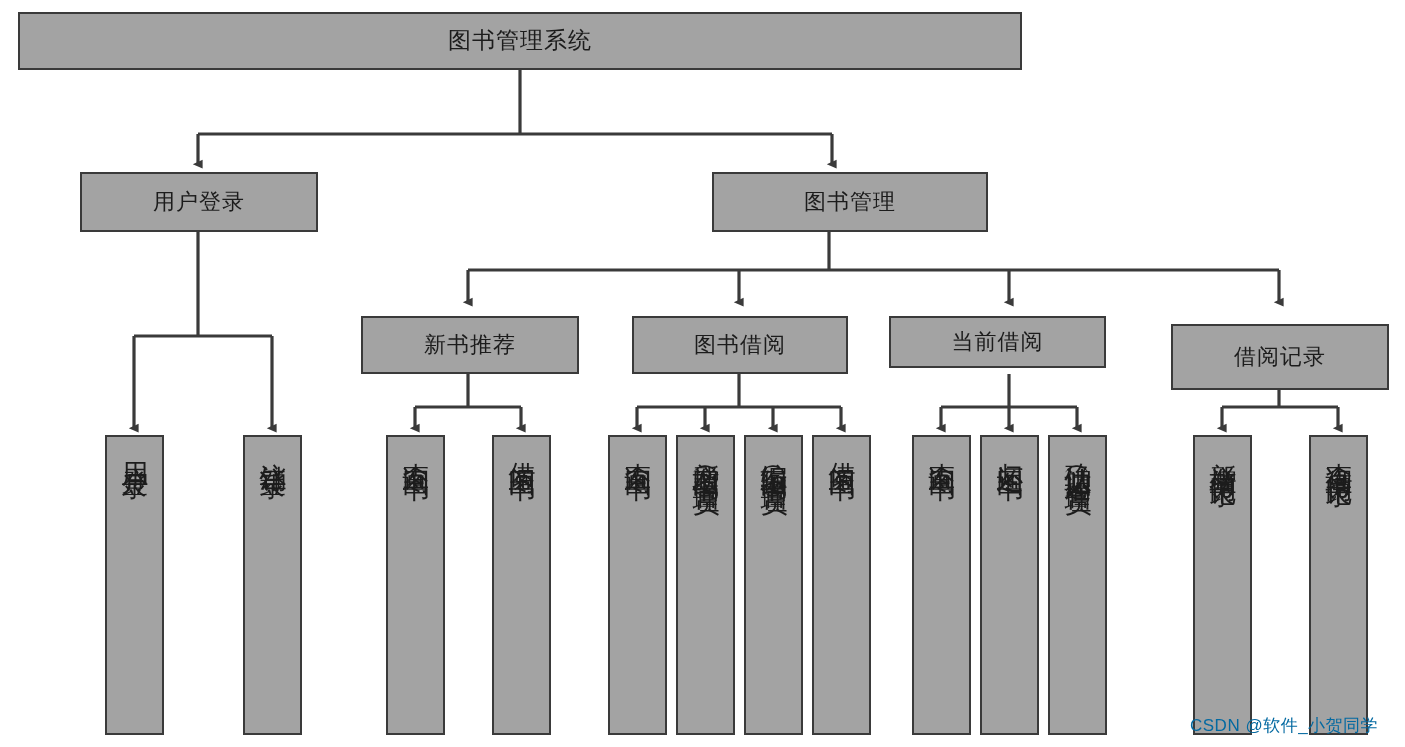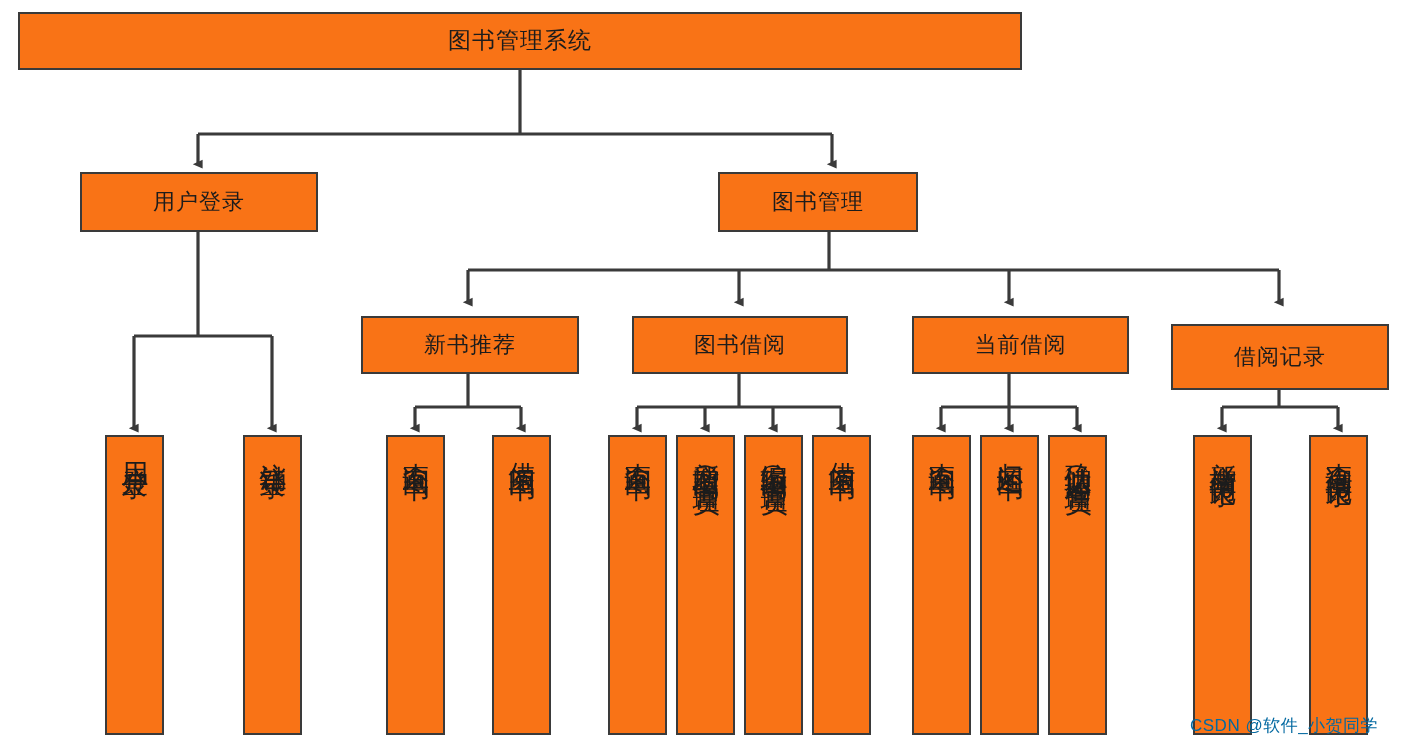--- a/index.html
+++ b/index.html
@@ -22,21 +22,21 @@
     position: absolute;
     left: 0;
     top: 0;
     width: 1405px;
     height: 747px;
     pointer-events: none;
   }
   .node {
     position: absolute;
     box-sizing: border-box;
-    background: #f97316;
+    background: #a3a3a3;
     border: 2px solid #3a3a3a;
     display: flex;
     align-items: center;
     justify-content: center;
     overflow: hidden;
   }
   .node .node-label {
     color: #1c1c1c;
     text-align: center;
     line-height: 1.18;
@@ -132,31 +132,31 @@
     </g>
   </svg>
 
   <div class="node horiz root" style="left:18px; top:12px; width:1004px; height:58px;">
     <span class="node-label">图书管理系统</span>
   </div>
 
   <div class="node horiz" style="left:80px; top:172px; width:238px; height:60px;">
     <span class="node-label">用户登录</span>
   </div>
-  <div class="node horiz" style="left:712px; top:172px; width:200px; height:60px;margin-left:6px;">
+  <div class="node horiz" style="left:712px; top:172px; width:276px; height:60px;">
     <span class="node-label">图书管理</span>
   </div>
 
   <div class="node horiz" style="left:632px; top:316px; width:216px; height:58px;">
     <span class="node-label">图书借阅</span>
   </div>
   <div class="node horiz" style="left:361px; top:316px; width:218px; height:58px;">
     <span class="node-label">新书推荐</span>
   </div>
-  <div class="node horiz" style="left:912px; top:316px; width:217px; height:58px;">
+  <div class="node horiz" style="left:889px; top:316px; width:217px; height:52px;">
     <span class="node-label">当前借阅</span>
   </div>
   <div class="node horiz" style="left:1171px; top:324px; width:218px; height:66px;">
     <span class="node-label">借阅记录</span>
   </div>
 
   <div class="node vert" style="left:105px; top:435px; width:59px; height:300px;">
     <span class="node-label">用户登录</span>
   </div>
   <div class="node vert" style="left:243px; top:435px; width:59px; height:300px;">

